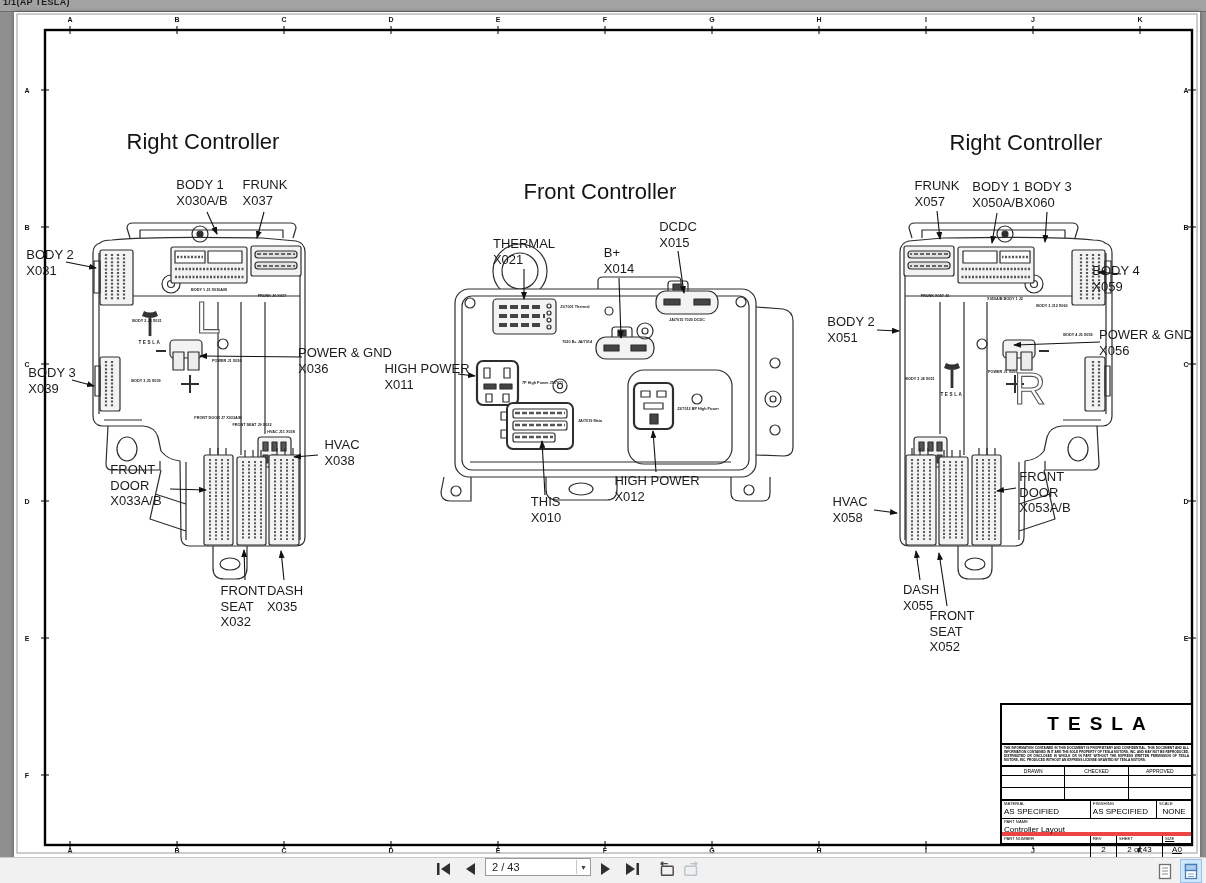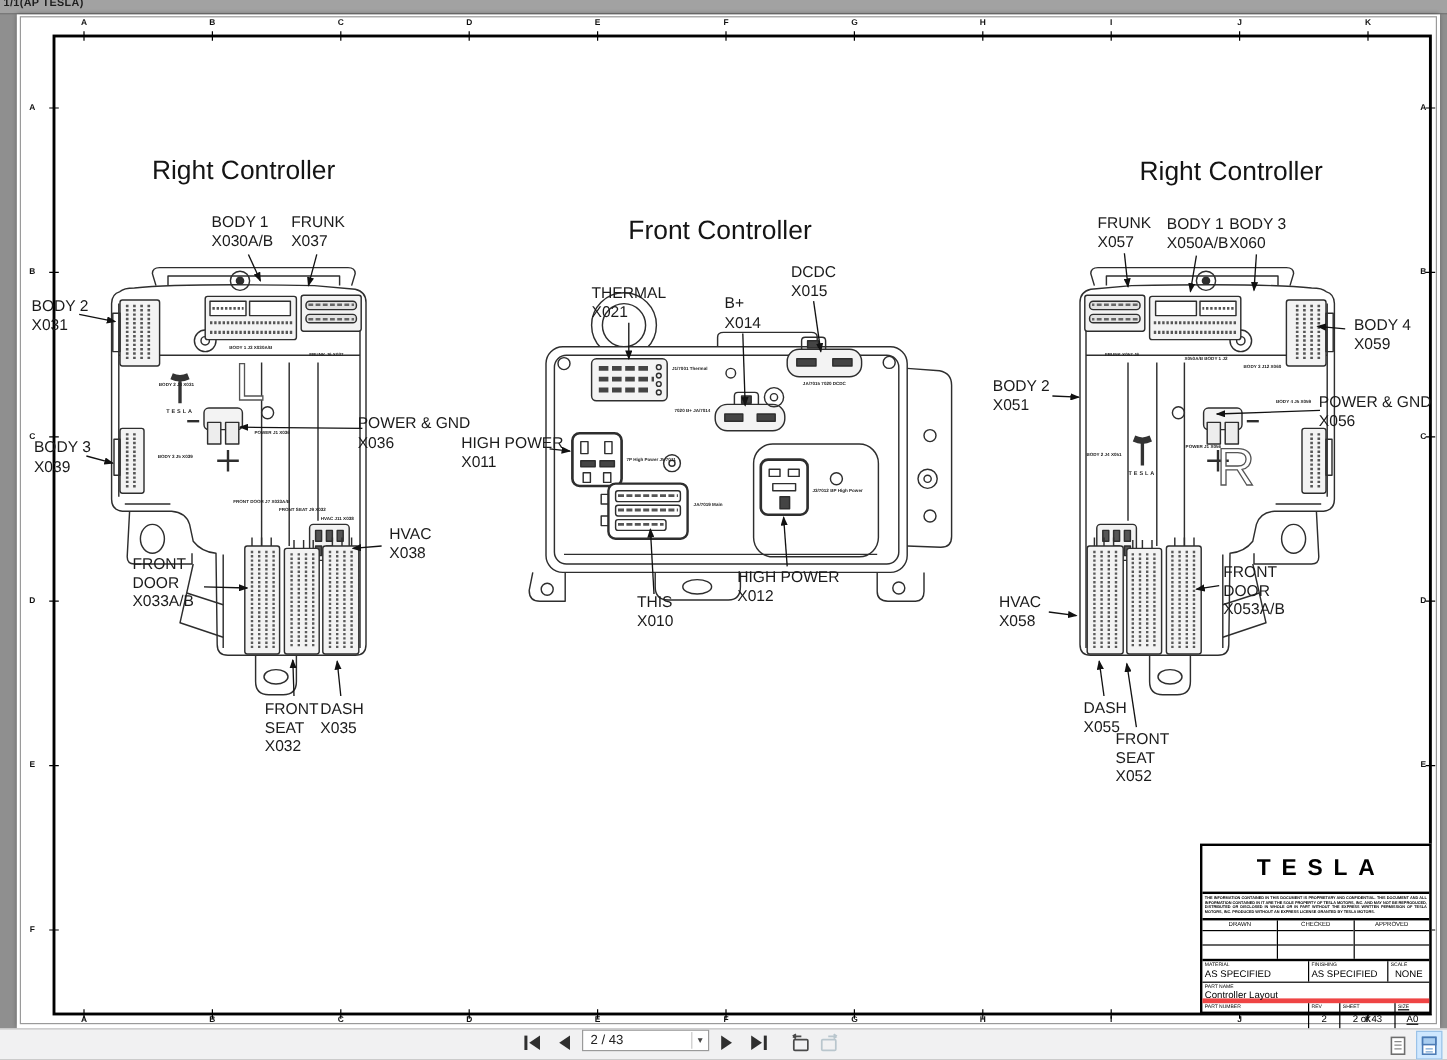--- a/index.html
+++ b/index.html
@@ -358,21 +358,21 @@
     <span>X057</span>
   </div>
 <div class="co" style="left:998px;top:179px">
     <span>BODY 1</span>
     <span>X050A/B</span>
   </div>
 <div class="co" style="left:1048px;top:179px">
     <span>BODY 3</span>
     <span>X060</span>
   </div>
-<div class="co" style="left:1152px;top:263px">
+<div class="co" style="left:1116px;top:263px">
     <span>BODY 4</span>
     <span>X059</span>
   </div>
 <div class="co" style="left:851px;top:314px">
     <span>BODY 2</span>
     <span>X051</span>
   </div>
 <div class="co" style="left:1146px;top:327px">
     <span>POWER &amp; GND</span>
     <span>X056</span>

